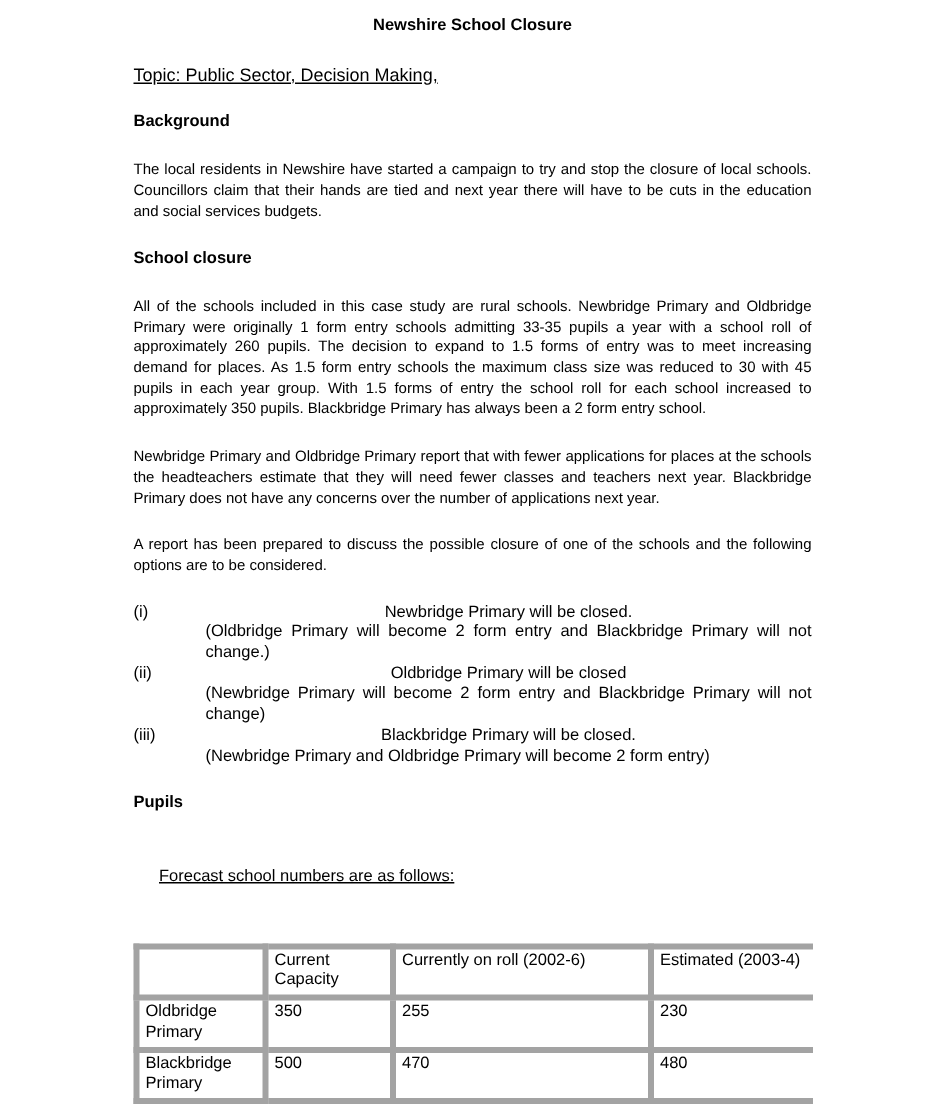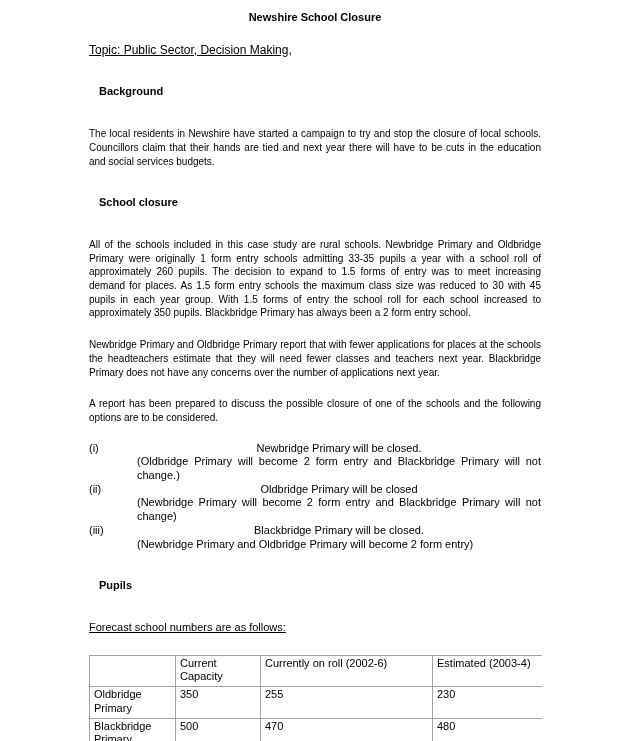--- a/index.html
+++ b/index.html
@@ -42,34 +42,34 @@
     margin: 0;
     padding-top: 19px;
   }
   .topic-line .u {
     text-decoration: underline;
   }
   .heading {
     font-size: 11px;
     font-weight: bold;
     line-height: 13.7px;
-    margin: 10px;
+    margin: 0;
     padding-top: 18px;
   }
   .para {
     font-size: 10px;
     line-height: 13.7px;
     margin: 0;
     padding-top: 18px;
     text-align: justify;
   }
   .underline-note {
     font-size: 11px;
     line-height: 13.7px;
-    margin: 0;
+    margin: 17px;
     padding-top: 18px;
   }
   .underline-note .u {
     text-decoration: underline;
   }
   .options-list {
     margin: 0;
     padding-top: 17px;
   }
   .option-row {
@@ -96,21 +96,21 @@
   }
   table.numbers-table {
     border-collapse: collapse;
     width: 461px;
     table-layout: fixed;
     border: 1.5px solid #000000;
     font-size: 11px;
     line-height: 13.7px;
   }
   table.numbers-table td {
-    border: 1px solid #a3a3a3;
+    border: 4px solid #a3a3a3;
     vertical-align: top;
     padding: 1px 4px 2px 4px;
     font-size: 11px;
     line-height: 13.7px;
     height: 27px;
     box-sizing: border-box;
   }
   .col-school { width: 86px; }
   .col-cap    { width: 85px; }
   .col-roll   { width: 172px; }

